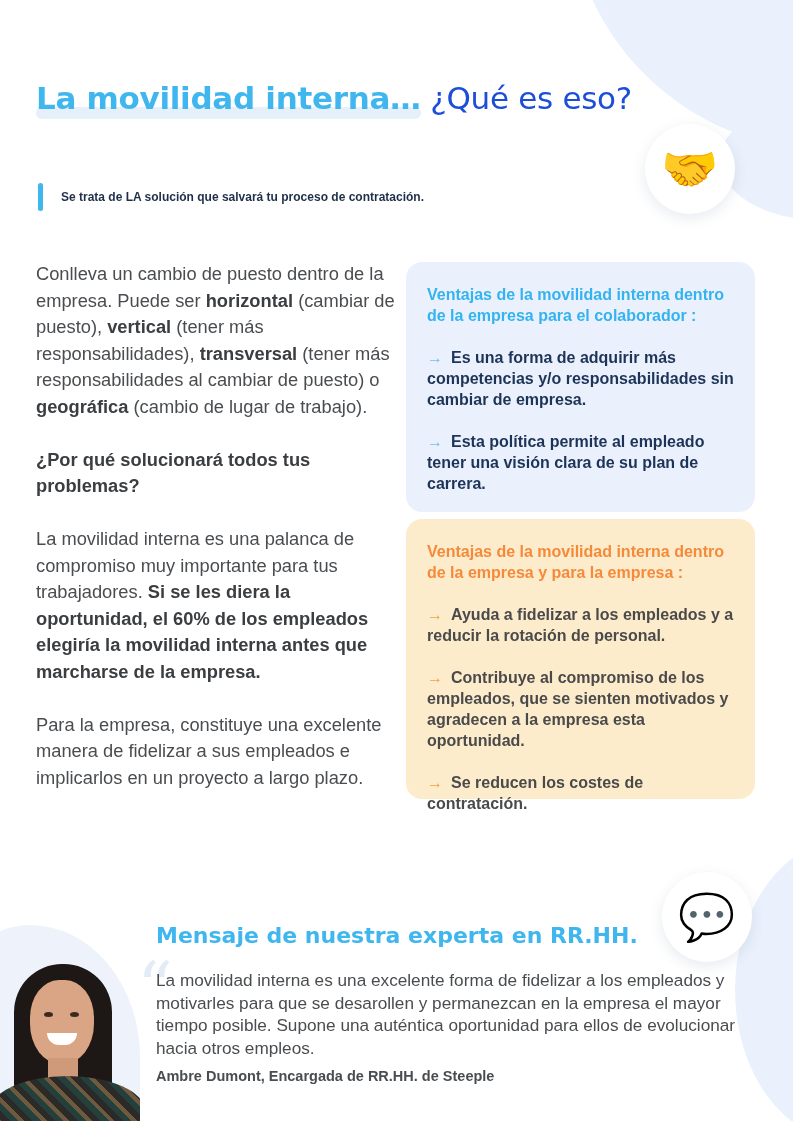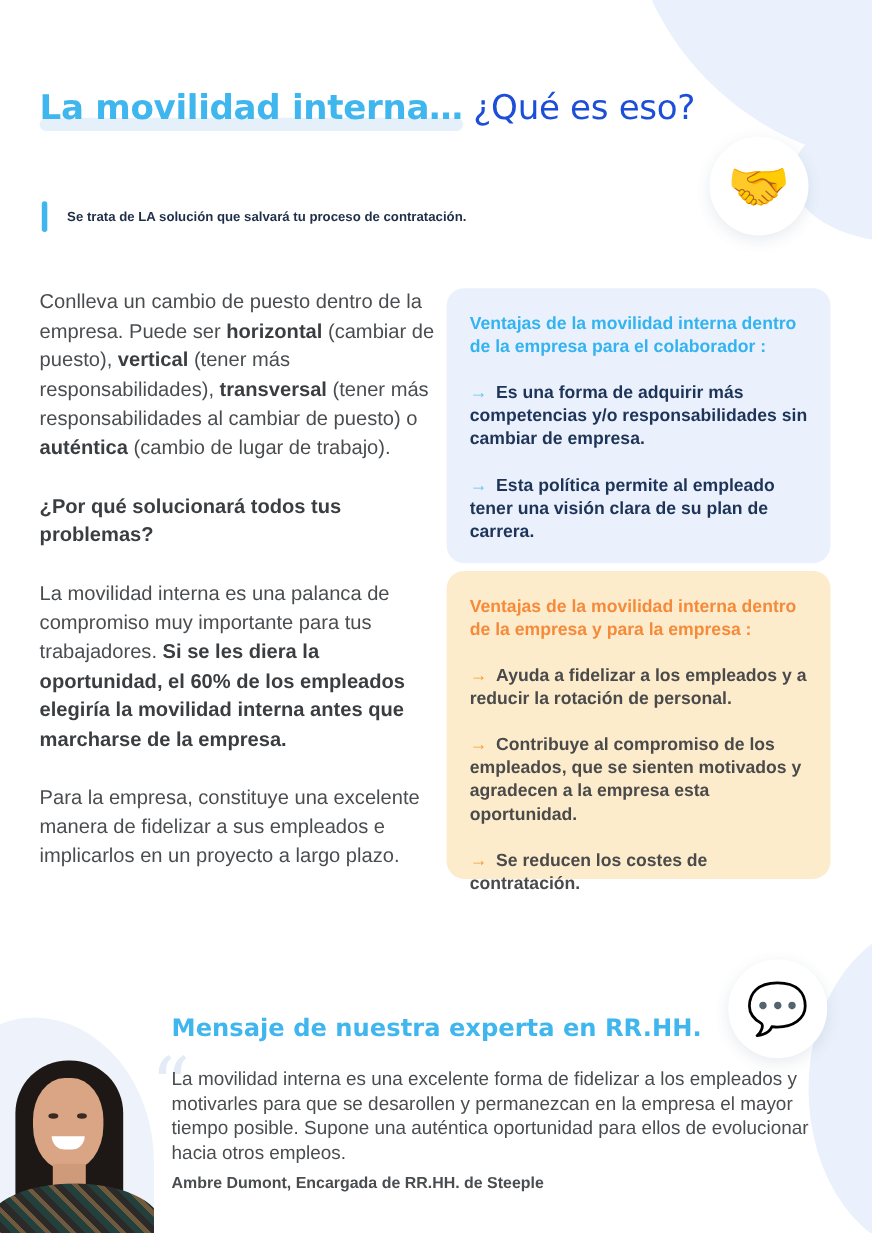--- a/index.html
+++ b/index.html
@@ -70,21 +70,21 @@
     <span>🤝</span>
   </div>
 
 <div class="content subtitle">
   <span class="bar"></span>
   <span class="text">Se trata de LA solución que salvará tu proceso de contratación.</span>
 </div>
 
 <div class="content left-col">
   <p>
-    <span>Conlleva un cambio de puesto dentro de la empresa. Puede ser </span><b>horizontal</b><span> (cambiar de puesto), </span><b>vertical</b><span> (tener más responsabilidades), </span><b>transversal</b><span> (tener más responsabilidades al cambiar de puesto) o </span><b>auténtica</b><span> (cambio de lugar de trabajo).</span>
+    <span>Conlleva un cambio de puesto dentro de la empresa. Puede ser </span><b>horizontal</b><span> (cambiar de puesto), </span><b>vertical</b><span> (tener más responsabilidades), </span><b>transversal</b><span> (tener más responsabilidades al cambiar de puesto) o </span><b>geográfica</b><span> (cambio de lugar de trabajo).</span>
   </p>
   <p><b>¿Por qué solucionará todos tus problemas?</b></p>
   <p>
     <span>La movilidad interna es una palanca de compromiso muy importante para tus trabajadores. </span><b>Si se les diera la oportunidad, el 60% de los empleados elegiría la movilidad interna antes que marcharse de la empresa.</b>
   </p>
   <p>Para la empresa, constituye una excelente manera de fidelizar a sus empleados e implicarlos en un proyecto a largo plazo.</p>
 </div>
 
 <div class="card card-blue">
   <div class="card-title">Ventajas de la movilidad interna dentro de la empresa para el colaborador :</div>

